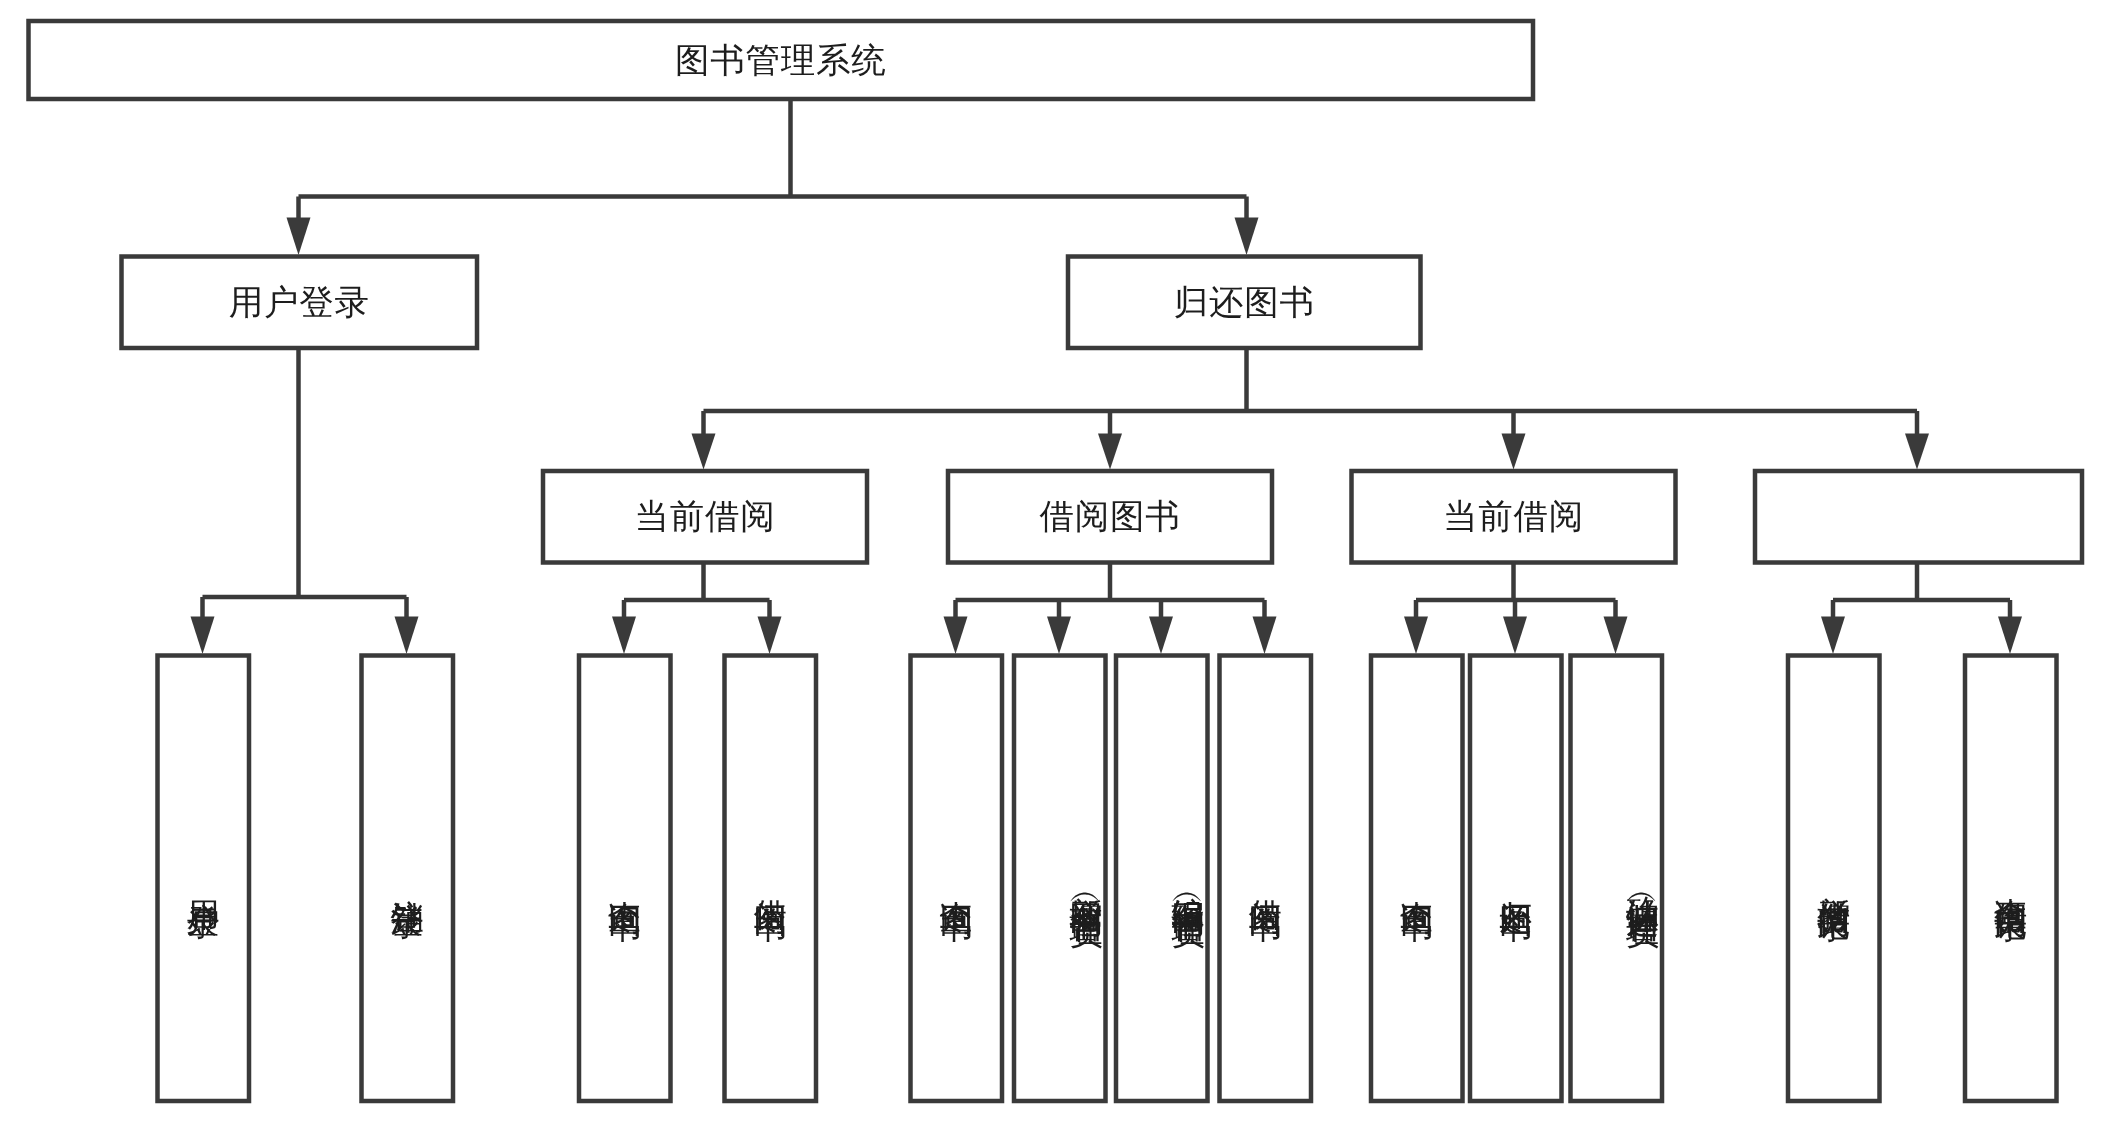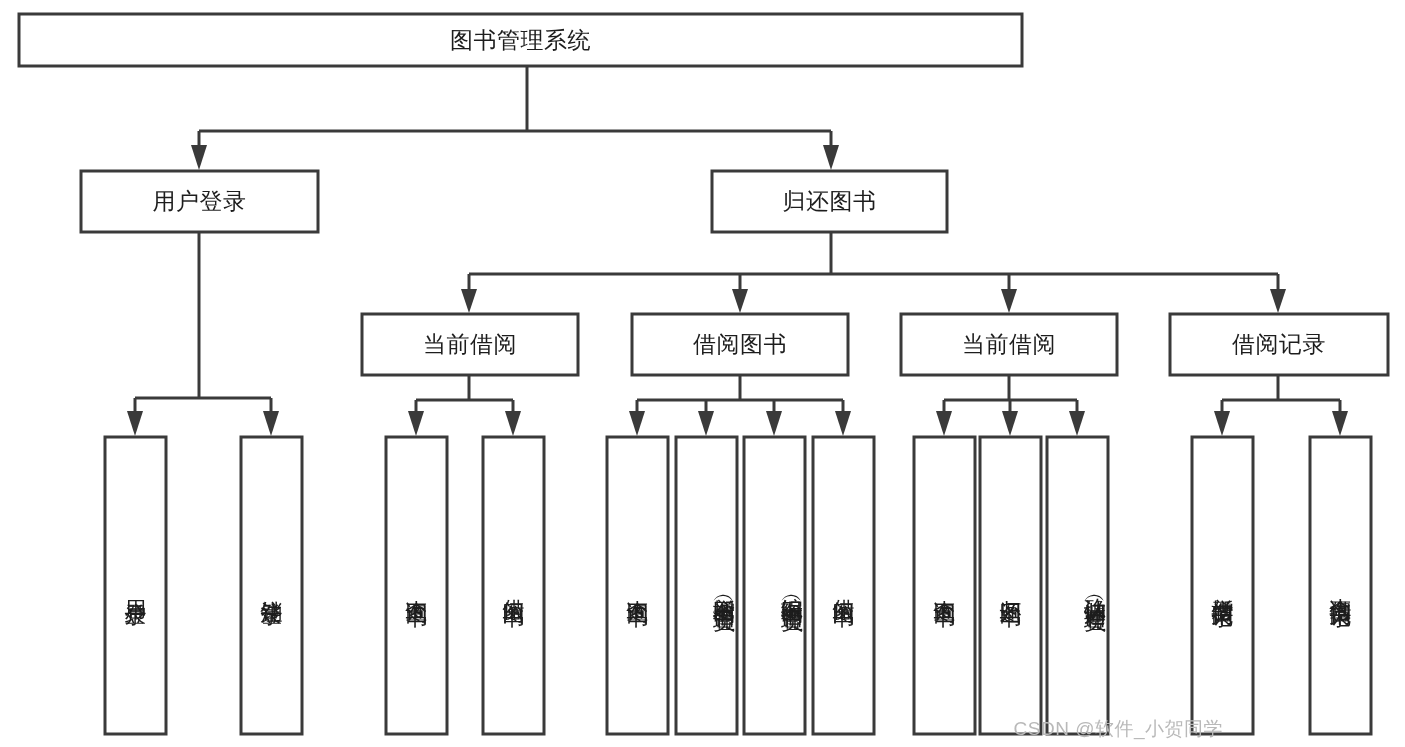--- a/index.html
+++ b/index.html
@@ -175,35 +175,33 @@
   </svg>
 
   <div class="node-label-h" style="left:19px; top:14px; width:1003px; height:52px;">图书管理系统</div>
 
   <div class="node-label-h" style="left:81px; top:171px; width:237px; height:61px;">用户登录</div>
   <div class="node-label-h" style="left:712px; top:171px; width:235px; height:61px;">归还图书</div>
 
   <div class="node-label-h" style="left:362px; top:314px; width:216px; height:61px;">当前借阅</div>
   <div class="node-label-h" style="left:632px; top:314px; width:216px; height:61px;">借阅图书</div>
   <div class="node-label-h" style="left:901px; top:314px; width:216px; height:61px;">当前借阅</div>
-  <div class="node-label-h" style="left:1170px; top:314px; width:218px; height:61px;">借阅记录</div>
 
   <div class="node-label-v" style="left:105px; top:437px; width:61px; height:297px;">用户登录</div>
   <div class="node-label-v" style="left:241px; top:437px; width:61px; height:297px;">注销登录</div>
 
   <div class="node-label-v" style="left:386px; top:437px; width:61px; height:297px;">查询图书</div>
   <div class="node-label-v" style="left:483px; top:437px; width:61px; height:297px;">借阅图书</div>
 
   <div class="node-label-v" style="left:607px; top:437px; width:61px; height:297px;">查询图书</div>
   <div class="node-label-v align-top" style="left:676px; top:443px; width:61px; height:291px;">新增图书（管理员）</div>
   <div class="node-label-v align-top" style="left:744px; top:443px; width:61px; height:291px;">编辑图书（管理员）</div>
   <div class="node-label-v" style="left:813px; top:437px; width:61px; height:297px;">借阅图书</div>
 
   <div class="node-label-v" style="left:914px; top:437px; width:61px; height:297px;">查询图书</div>
   <div class="node-label-v" style="left:980px; top:437px; width:61px; height:297px;">归还图书</div>
   <div class="node-label-v align-top" style="left:1047px; top:443px; width:61px; height:291px;">确认归还（管理员）</div>
 
   <div class="node-label-v" style="left:1192px; top:437px; width:61px; height:297px;">新增借阅记录</div>
   <div class="node-label-v" style="left:1310px; top:437px; width:61px; height:297px;">查询借阅记录</div>
 
-  <div class="watermark">CSDN @软件_小贺同学</div>
 
 </div>
 
 </body></html>

